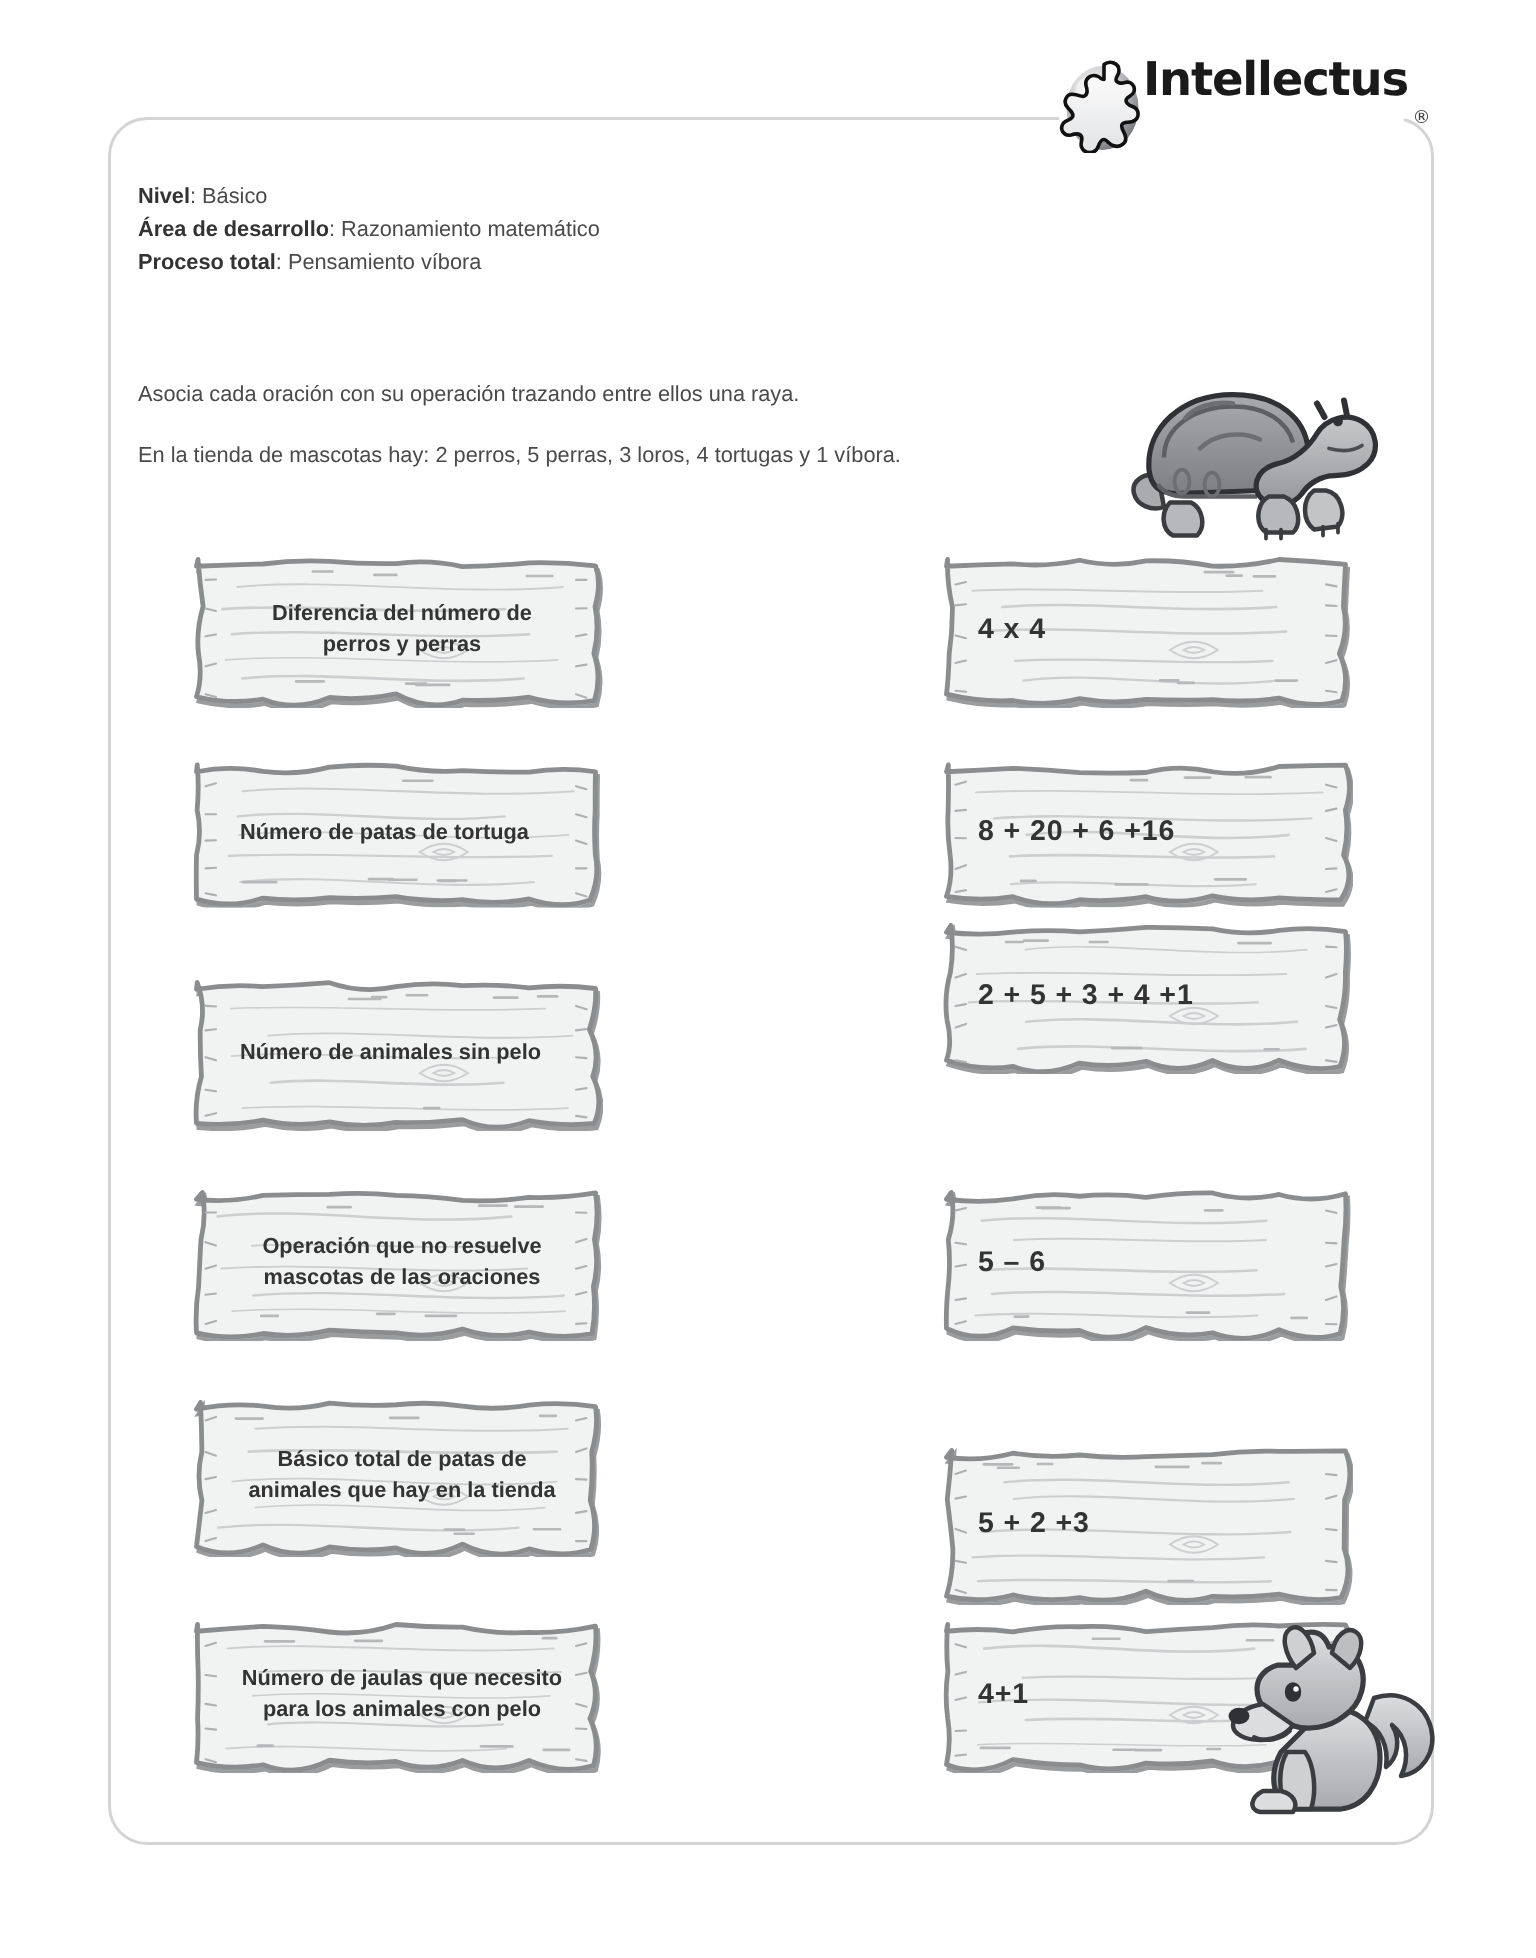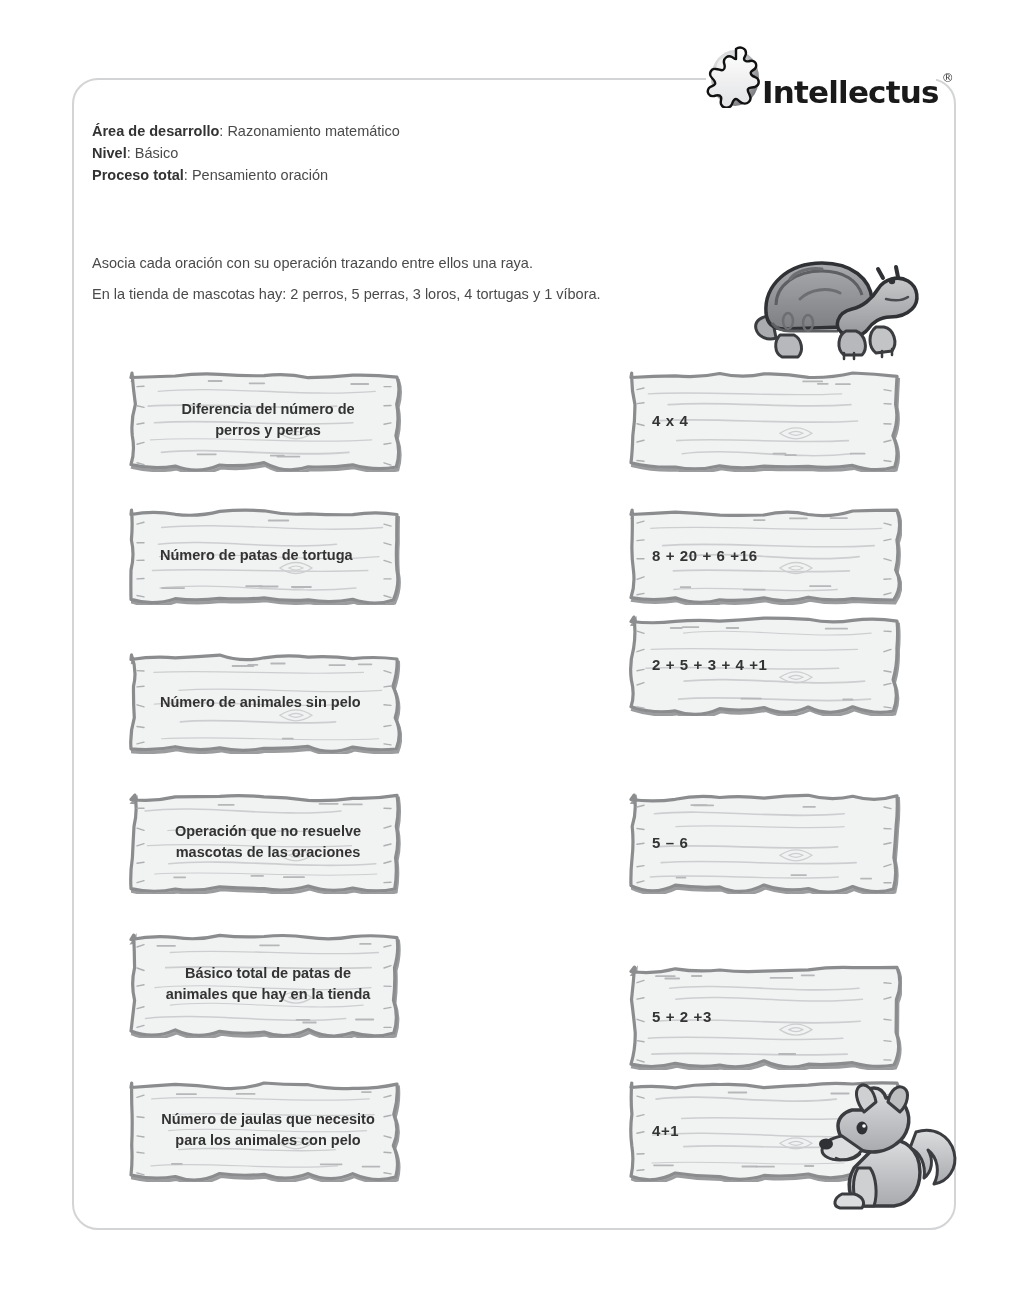--- a/index.html
+++ b/index.html
@@ -29,21 +29,21 @@
   }
 
   
   #logo {
     position: absolute;
     left: 706px;
     top: 38px;
     width: 230px;
     height: 70px;
     display: flex;
-    align-items: flex-end;
+    align-items: flex-start;
     z-index: 40;
     background: #ffffff;
   }
   #logo .logo-mark {
     width: 62px;
     height: 64px;
     position: relative;
     flex: 0 0 auto;
   }
   #logo .logo-word {
@@ -84,21 +84,21 @@
   
   #instructions {
     position: absolute;
     left: 92px;
     top: 255px;
     width: 640px;
     font-size: 14.5px;
     color: #4a4a4a;
     z-index: 5;
   }
-  #instructions .line1 { margin-bottom: 15px; }
+  #instructions .line1 { margin-bottom: 25px; }
 
   
   #board {
     position: absolute;
     left: 0;
     top: 0;
     width: 1024px;
     height: 1305px;
     z-index: 10;
     pointer-events: none;
@@ -124,21 +124,21 @@
     color: #333333;
     box-sizing: border-box;
   }
   .plank.left .plank-text {
     font-size: 14.5px;
     line-height: 21px;
     padding: 0 26px 0 34px;
     text-align: center;
   }
   .plank.right .plank-text {
-    font-size: 15px;
+    font-size: 19px;
     letter-spacing: 0.6px;
     text-align: left;
     padding: 0 44px 0 26px;
   }
   .plank-inner {
     position: absolute;
     left: 0;
     top: 0;
     width: 100%;
     height: 100%;
@@ -194,27 +194,27 @@
                c-5 1 -8 -4 -5 -8 c2 -2 5 -2 6 -4 c1 -2 -1 -4 -3 -6 c-4 -4 -1 -10 4 -9
                c3 0 5 2 7 1 c2 -1 2 -4 1 -7 c-1 -5 4 -8 8 -6 c2 1 2 2 4 2 z" fill="url(#puzzGrad)" stroke="#111111" stroke-width="2.4" stroke-linejoin="round"></path>
     </svg>
   </div>
   <div class="logo-word">Intellectus</div>
   <div class="logo-reg">®</div>
 </div>
 
 <div id="meta">
   <div class="meta-row">
+    <span class="meta-key">Nivel</span><span>: </span><span>Básico</span>
+  </div>
+  <div class="meta-row">
     <span class="meta-key">Área de desarrollo</span><span>: </span><span>Razonamiento matemático</span>
   </div>
   <div class="meta-row">
-    <span class="meta-key">Nivel</span><span>: </span><span>Básico</span>
-  </div>
-  <div class="meta-row">
-    <span class="meta-key">Proceso total</span><span>: </span><span>Pensamiento oración</span>
+    <span class="meta-key">Proceso total</span><span>: </span><span>Pensamiento víbora</span>
   </div>
 </div>
 
 <div id="instructions">
   <div class="line1">Asocia cada oración con su operación trazando entre ellos una raya.</div>
   <div class="line2">En la tienda de mascotas hay: 2 perros, 5 perras, 3 loros, 4 tortugas y 1 víbora.</div>
 </div>
 
 <div id="board">
     <div class="plank left" style="top: 368px; height: 104px;">

